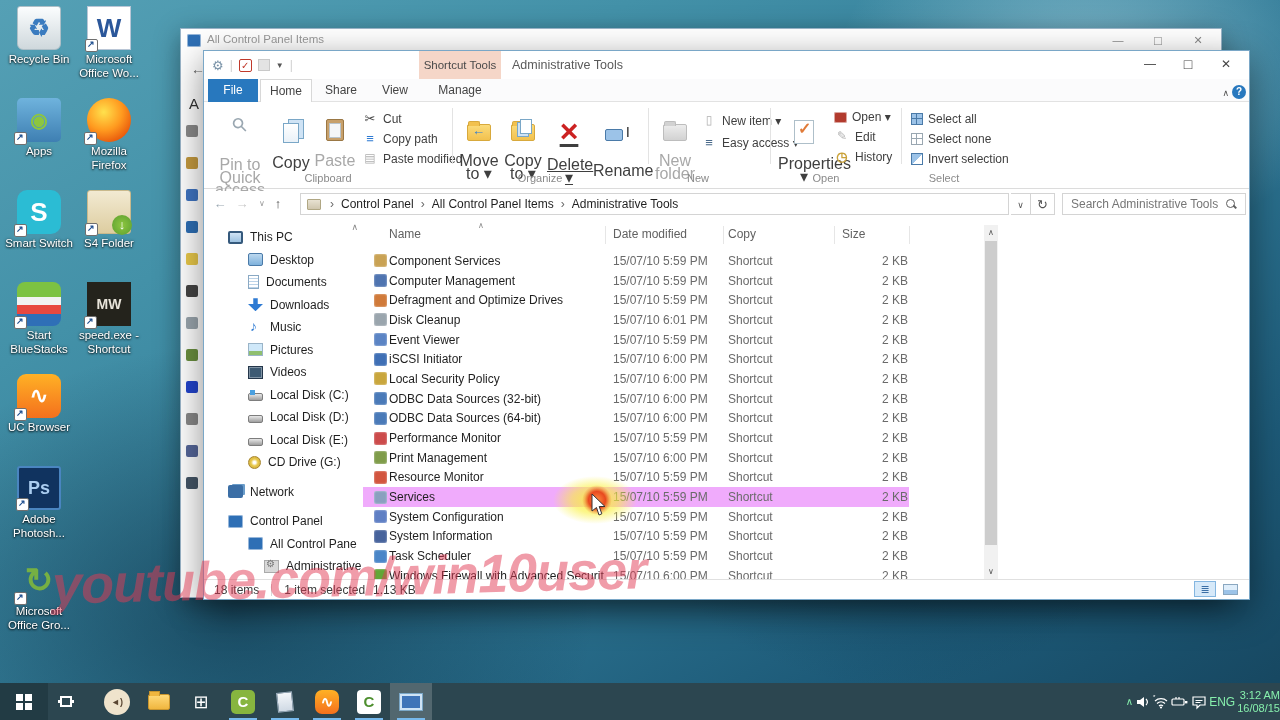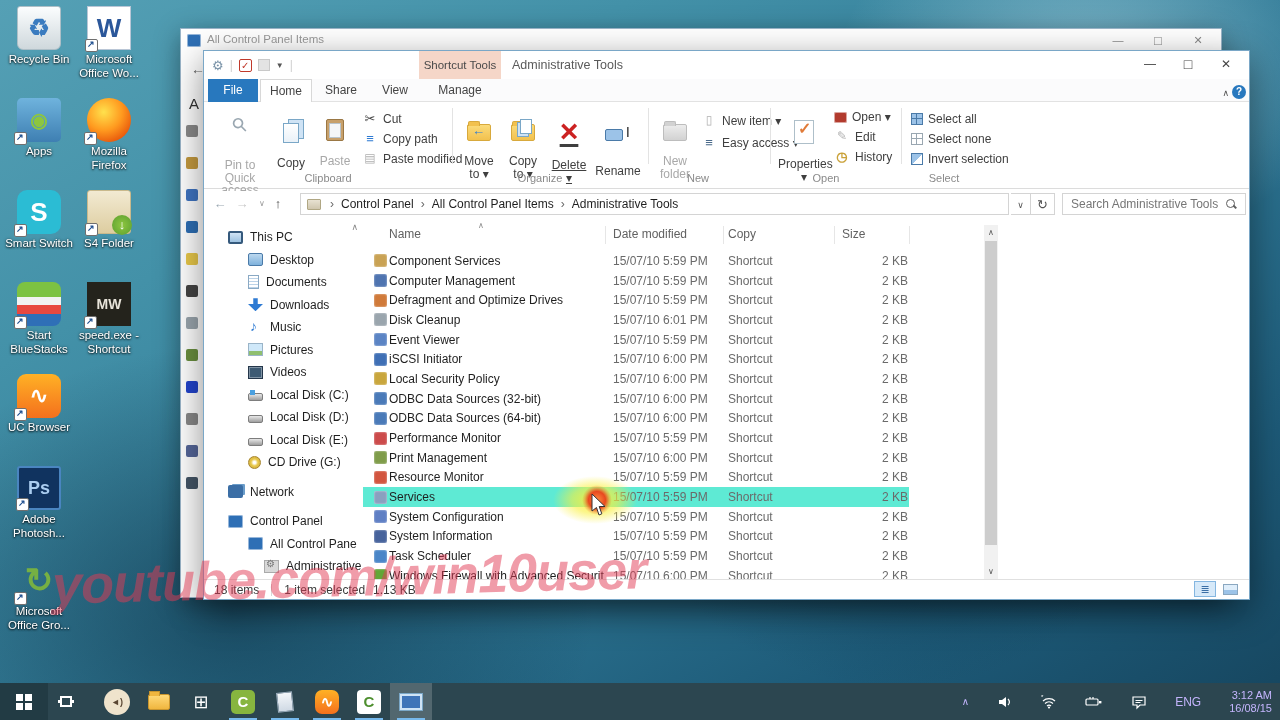--- a/index.html
+++ b/index.html
@@ -93,21 +93,21 @@
   .tab { position:absolute; top:0; height:23px; line-height:22px; text-align:center; font-size:12px; color:#444; }
   .tab-file { left:4px; width:50px; background:#2878be; color:#fff; }
   .tab-home { left:56px; width:52px; background:#fff; border:1px solid #d8d8d8; border-bottom:none; }
   .tab-share { left:110px; width:54px; }
   .tab-view { left:166px; width:50px; }
   .tab-manage { left:215px; width:82px; }
 
   
   .ribbon { position:absolute; left:0; top:51px; right:0; height:87px; background:#fff; border-bottom:1px solid #dcdcdc; }
   .rsep { position:absolute; top:6px; bottom:24px; width:1px; background:#e3e3e3; }
-  .rbtn { position:absolute; top:3px; text-align:center; font-size:12px; line-height:12.5px; color:#3f3f3f; white-space:pre-line; }
+  .rbtn { position:absolute; top:3px; text-align:center; font-size:16px; line-height:12.5px; color:#3f3f3f; white-space:pre-line; }
   .rbtn .rico { display:block; margin:1px auto 2px; width:26px; height:26px; position:relative; }
   .dis { color:#a8a8a8; }
   .smal { position:absolute; display:flex; align-items:center; font-size:12px; color:#3f3f3f; height:17px; }
   .smal .sico { width:16px; height:15px; margin-right:5px; position:relative; flex:none; text-align:center; }
   .glabel { position:absolute; top:67px; height:18px; line-height:18px; font-size:11px; color:#8a8a8a; transform:translateX(-50%); }
 
   .rico-pin::before { content:"⚲"; font-size:19px; color:#9aa7b1; display:block; transform:rotate(-45deg); }
   .rico-copy { background:linear-gradient(#fff,#e9f1f8); border:1px solid #7aa7c7; width:16px !important; height:20px !important;
     box-shadow:5px -4px 0 -1px #cfe3f5, 5px -4px 0 0 #7aa7c7; margin-top:5px !important; }
   .rico-paste { background:#c7a06b; border:1px solid #9a7744; width:18px !important; height:22px !important; border-radius:2px; }
@@ -209,21 +209,21 @@
   .h-date { position:absolute; left:250px; top:4px; }
   .h-type { position:absolute; left:365px; top:4px; }
   .h-size { position:absolute; left:479px; top:4px; }
   .lrows { position:absolute; left:0; top:33px; right:14px; bottom:0; overflow:hidden; }
   .lrow { position:relative; height:19.7px; display:flex; align-items:center; font-size:12px; }
   .lrow .ri { position:absolute; left:11px; width:13px; height:13px; border-radius:2px; box-shadow:inset 0 0 2px rgba(255,255,255,.7); }
   .c-name { position:absolute; left:26px; width:215px; color:#1f1f1f; white-space:nowrap; overflow:hidden; }
   .c-date { position:absolute; left:250px; width:110px; color:#6a6a6a; }
   .c-type { position:absolute; left:365px; width:90px; color:#6a6a6a; }
   .c-size { position:absolute; left:455px; width:90px; text-align:right; color:#6a6a6a; }
-  .lrow.selected { background:#5eead4; width:546px; }
+  .lrow.selected { background:#f0abfc; width:546px; }
   .vscroll { position:absolute; right:0; top:7px; bottom:0; width:14px; background:#f1f1f1; }
   .vs-up, .vs-dn { position:absolute; left:0; right:0; height:15px; background:#f1f1f1; color:#555; font-size:8px; text-align:center; line-height:15px; }
   .vs-up { top:0; } .vs-up::before { content:"∧"; }
   .vs-dn { bottom:0; } .vs-dn::before { content:"∨"; }
   .vs-thumb { position:absolute; left:1px; right:1px; top:16px; height:304px; background:#cdcdcd; }
 
   
   .click-blob { position:absolute; left:190px; top:258px; width:84px; height:48px; border-radius:50%;
     background:radial-gradient(closest-side, rgba(250,240,60,.95), rgba(250,240,60,.6) 55%, rgba(250,240,60,0)); z-index:4; }
   .click-ring { position:absolute; left:219px; top:267px; width:30px; height:30px; border-radius:50%; z-index:5;
@@ -267,21 +267,21 @@
   .tb-explorer { width:22px; height:16px; background:linear-gradient(#ffd979,#f0b63f); border:1px solid #c9952e; border-radius:2px; position:relative; }
   .tb-explorer::before { content:""; position:absolute; left:0; top:-4px; width:9px; height:4px; background:#f0b63f; border:1px solid #c9952e; border-bottom:none; }
   .tb-store { display:flex; } .tb-store .tglyph { font-size:18px; font-weight:normal; }
   .tb-camtasia { width:24px; height:24px; border-radius:5px; background:#87b53f; display:flex; align-items:center; justify-content:center; }
   .tb-notepad { width:16px; height:20px; background:linear-gradient(#f4f7fa,#cfd9e4); border:1px solid #9fb0c0; transform:rotate(-6deg); }
   .tb-uc { width:24px; height:24px; border-radius:7px; background:linear-gradient(#ffb125,#f4701d); display:flex; align-items:center; justify-content:center; }
   .tb-camtasia2 { width:24px; height:24px; border-radius:4px; background:#fff; display:flex; align-items:center; justify-content:center; }
   .tb-camtasia2 .tglyph { color:#4e8f2f; }
   .tb-cpanel { width:24px; height:18px; background:#cfe3f5; border:1px solid #7aa7c7; position:relative; }
   .tb-cpanel::before { content:""; position:absolute; inset:2px; background:#3f74b8; }
-  .tray { margin-left:auto; display:flex; align-items:center; gap:28px; padding-right:8px; color:#c4b5fd; }
+  .tray { margin-left:auto; display:flex; align-items:center; gap:2px; padding-right:0; color:#86efac; }
   .tray-chev { font-size:10px; } .tray-chev::before { content:"∧"; }
   .tray svg { display:block; }
   .tray-lang { font-size:12px; }
   .tray-clock { text-align:right; font-size:11px; line-height:13px; }
 
   
   [data-interactable] { cursor:default; }
 </style>
 </head>
 <body>

